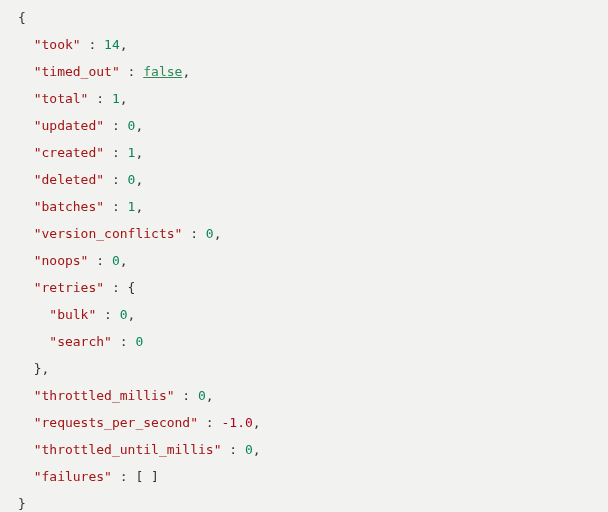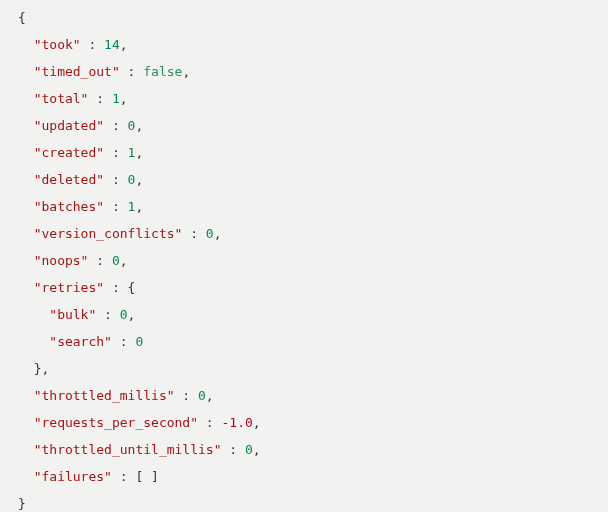--- a/index.html
+++ b/index.html
@@ -16,21 +16,21 @@
   }
   pre.code {
     margin: 0;
     padding: 4px 18px;
     white-space: pre;
   }
   .p { color: #333; }            
   .k { color: #a31515; }         
   .n { color: #098658; }         
   .neg { color: #b00020; text-align: center; }       
-  .b { color: #2e8b57; }            
+  .b { color: #2e8b57; text-decoration: underline; }            
 </style>
 </head>
 <body>
 
 <pre class="code"><span class="p">{</span>
   <span class="k">"took"</span><span class="p"> : </span><span class="n">14</span><span class="p">,</span>
   <span class="k">"timed_out"</span><span class="p"> : </span><span class="b">false</span><span class="p">,</span>
   <span class="k">"total"</span><span class="p"> : </span><span class="n">1</span><span class="p">,</span>
   <span class="k">"updated"</span><span class="p"> : </span><span class="n">0</span><span class="p">,</span>
   <span class="k">"created"</span><span class="p"> : </span><span class="n">1</span><span class="p">,</span>

